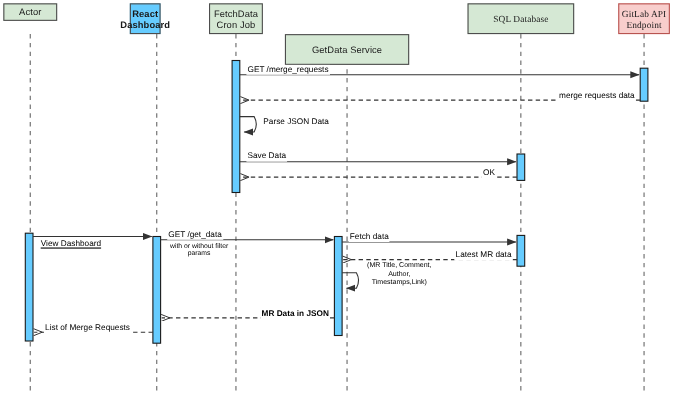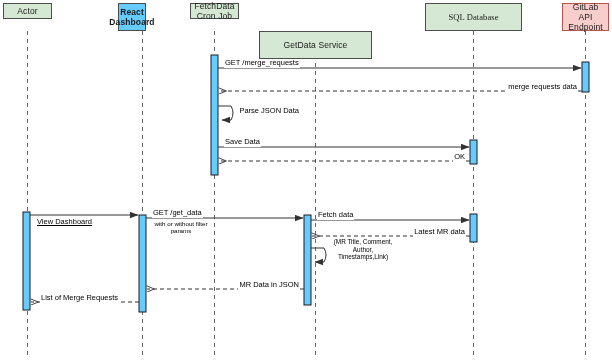--- a/index.html
+++ b/index.html
@@ -107,55 +107,55 @@
         <div>
           <span>Actor</span>
         </div>
       </div>
       <div class="lifeline-box" style="left: 118px; top: 3px; width: 28px; height: 28px; background: rgb(102, 204, 255); border-color: rgb(77, 77, 77); font-weight: bold;">
         <div>
           <span>React</span>
           <span>Dashboard</span>
         </div>
       </div>
-      <div class="lifeline-box" style="left: 190px; top: 3px; width: 49px; height: 16px; background: rgb(213, 232, 212); border-color: rgb(77, 77, 77);">
+      <div class="lifeline-box" style="left: 190px; top: 3px; width: 49px; height: 28px; background: rgb(213, 232, 212); border-color: rgb(77, 77, 77);">
         <div>
           <span>FetchData</span>
           <span>Cron Job</span>
         </div>
       </div>
       <div class="lifeline-box" style="left: 259px; top: 3px; width: 113px; height: 28px; background: rgb(213, 232, 212); border-color: rgb(77, 77, 77); margin-top: 28px;">
         <div>
           <span>GetData Service</span>
         </div>
       </div>
       <div class="lifeline-box" style="left: 425px; top: 3px; width: 97px; height: 28px; background: rgb(213, 232, 212); border-color: rgb(77, 77, 77); font-family: Liberation Serif, serif;">
         <div>
           <span>SQL Database</span>
         </div>
       </div>
-      <div class="lifeline-box" style="left: 562px; top: 3px; width: 47px; height: 28px; background: rgb(248, 206, 204); border-color: rgb(184, 84, 80);">
+      <div class="lifeline-box" style="left: 562px; top: 3px; width: 47px; height: 28px; background: rgb(248, 206, 204); border-color: rgb(184, 84, 80); font-family: Liberation Serif, serif;">
         <div>
           <span>GitLab API</span>
           <span>Endpoint</span>
         </div>
       </div>
     </div>
   <div id="labels">
       <div class="msg-label" style="top: 59px; left: 224px;">GET /merge_requests</div>
       <div class="msg-label" style="top: 83px; right: 34px;">merge requests data</div>
       <div class="msg-label multi" style="left: 236px; width: 62px; text-align: right; background: transparent; top: 107px;">
         <div>Parse JSON Data</div>
       </div>
       <div class="msg-label" style="top: 138px; left: 224px; text-align: center;">Save Data</div>
-      <div class="msg-label" style="top: 153px; right: 146px;">OK</div>
+      <div class="msg-label" style="top: 153px; right: 161px;">OK</div>
       <div class="msg-label" style="top: 218px; left: 36px; text-decoration: underline;">View Dashboard</div>
       <div class="msg-label" style="top: 209px; left: 152px;">GET /get_data</div>
       <div class="msg-sub" style="left: 150px; top: 220px; width: 62px;">with or without filter params</div>
       <div class="msg-label" style="top: 211px; left: 317px;">Fetch data</div>
       <div class="msg-label" style="top: 228px; right: 146px;">Latest MR data</div>
       <div class="msg-label multi" style="left: 329px; width: 66px; text-align: center; background: transparent; top: 238px;">
         <div class="note-block" style="position: static; width: 66px;">(MR Title, Comment, Author, Timestamps,Link)</div>
       </div>
-      <div class="msg-label" style="top: 281px; right: 312px;">MR Data in JSON</div>
+      <div class="msg-label" style="top: 281px; right: 312px; font-weight: bold;">MR Data in JSON</div>
       <div class="msg-label" style="top: 294px; right: auto; left: 40px;">List of Merge Requests</div>
     </div>
 </div>
 
 </body></html>

